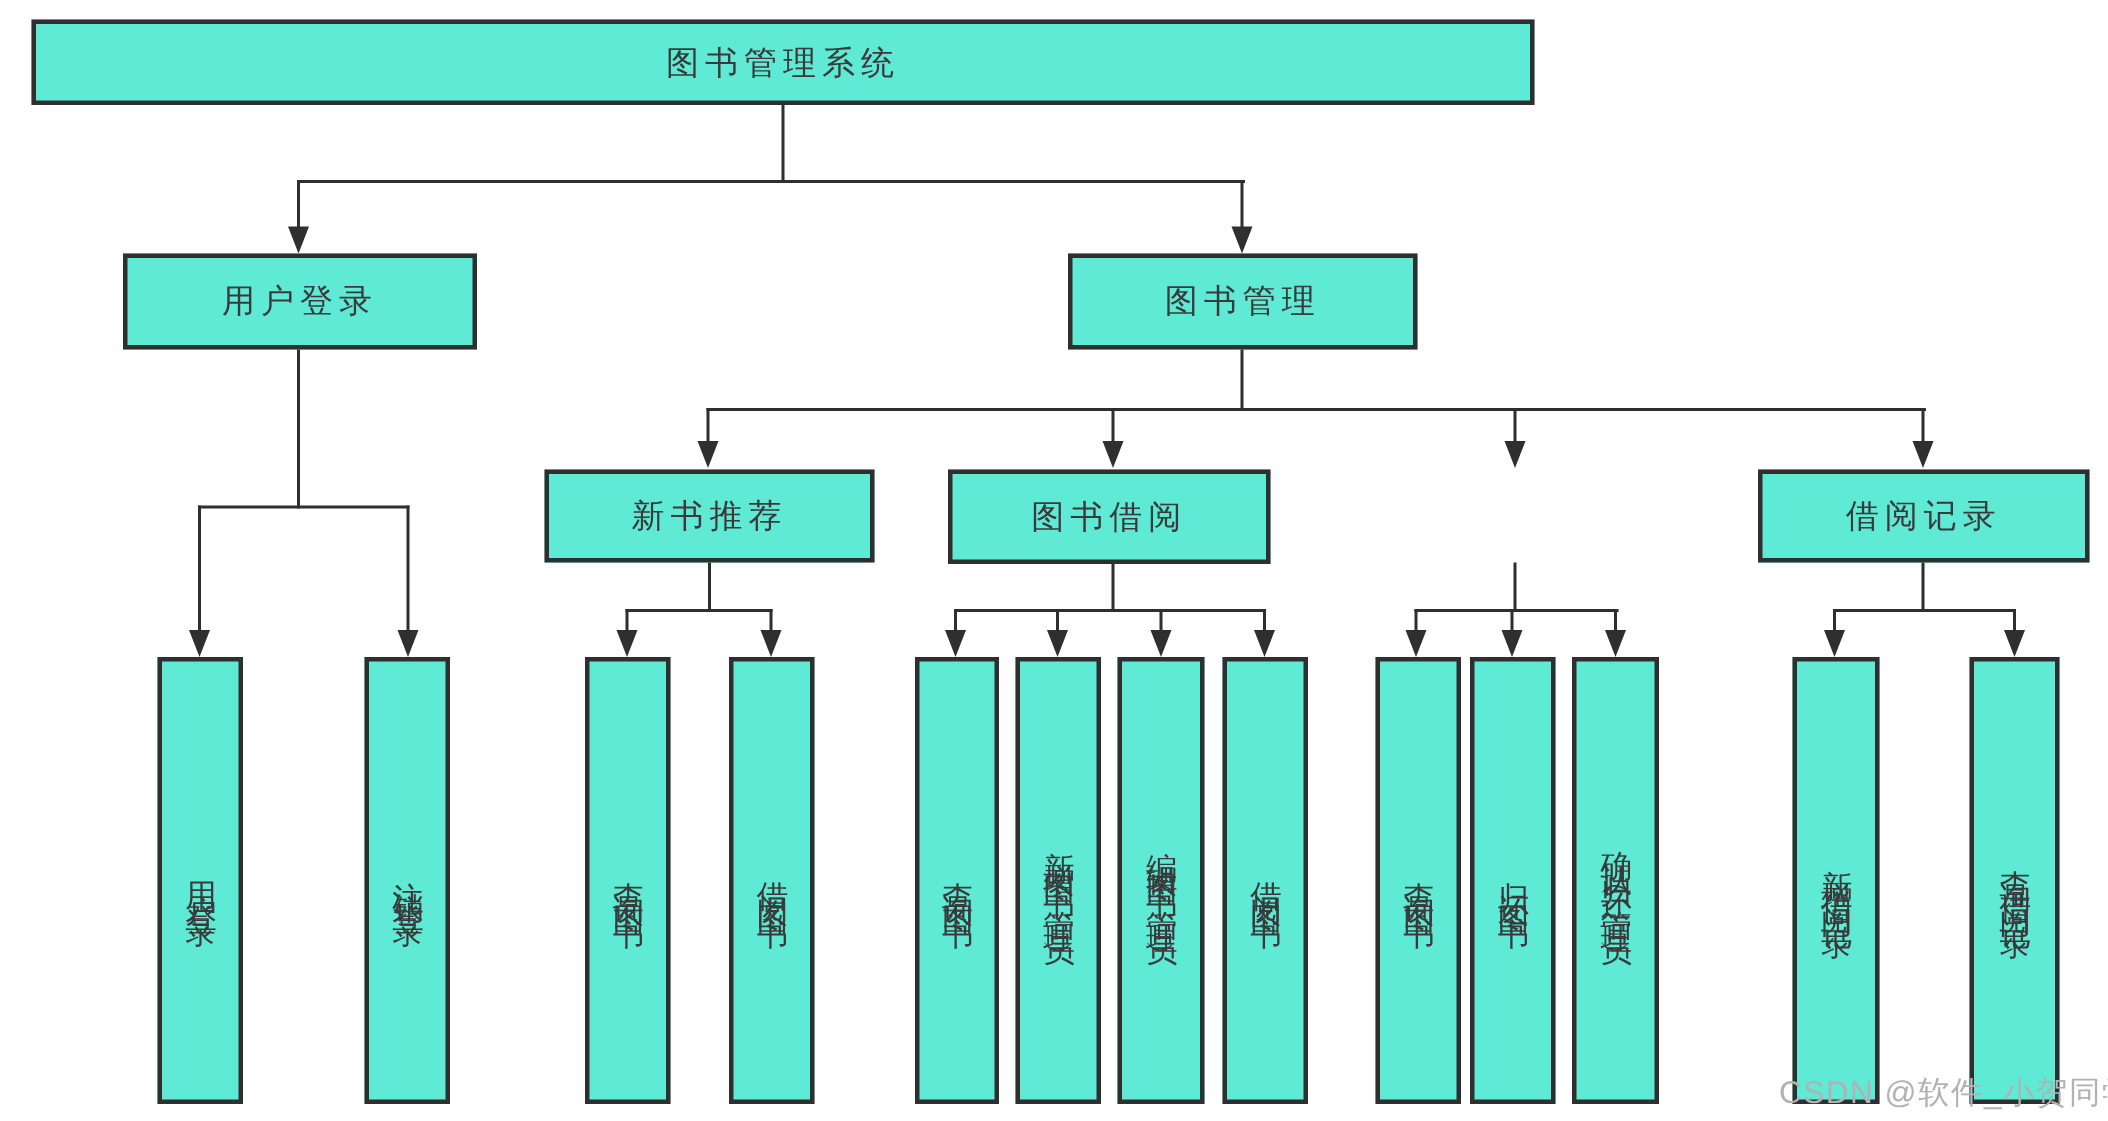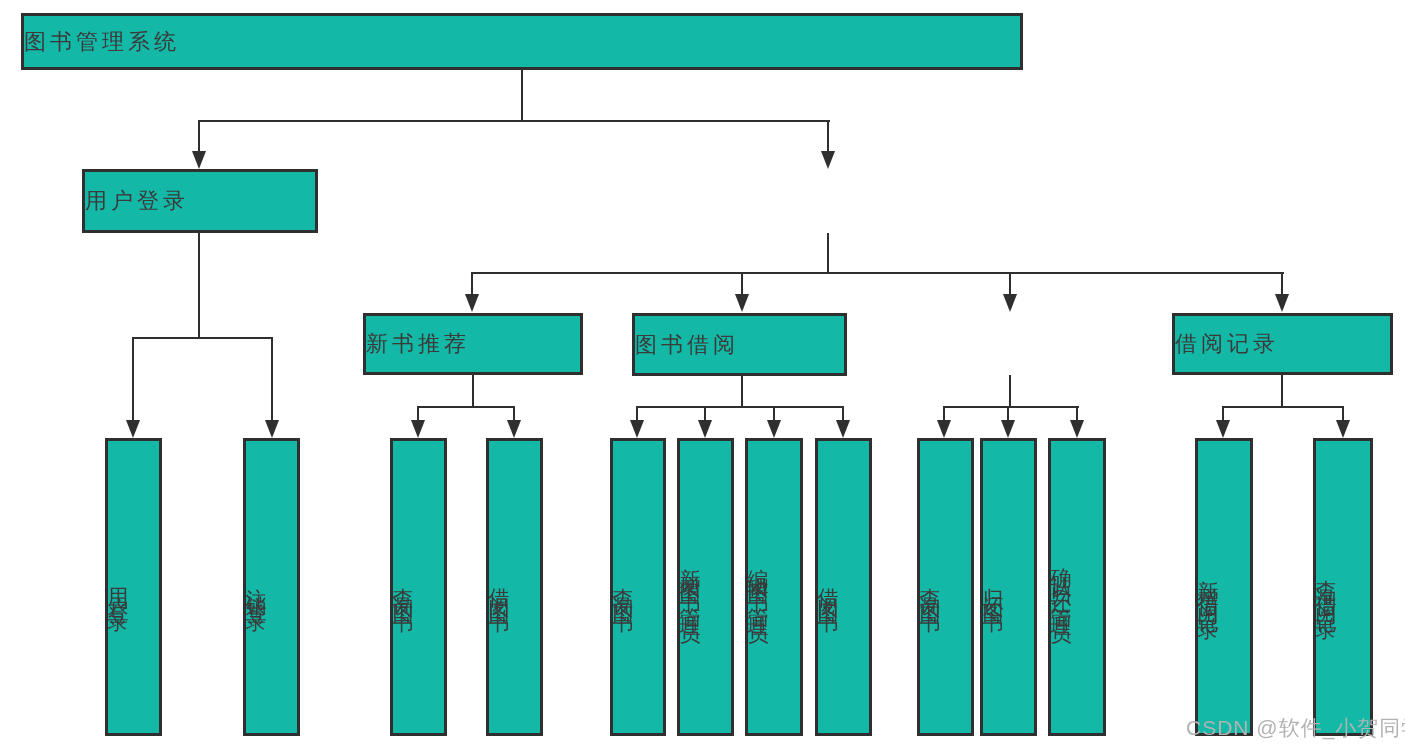--- a/index.html
+++ b/index.html
@@ -4,22 +4,22 @@
 <style>
   html,body { margin:0; padding:0; background:#fff; }
   #stage {
     position:relative; width:1405px; height:747px;
     background:#ffffff; overflow:hidden;
     font-family:"Liberation Sans", sans-serif;
     color:#333333;
   }
   .box {
     position:absolute; box-sizing:border-box;
-    border:3px solid #2f2f2f; background:#14b8a6;
-    display:flex; align-items:center; justify-content:flex-start;
+    border:3px solid #2f2f2f; background:#5eead4;
+    display:flex; align-items:center; justify-content:center;
   }
   .h-label { font-size:22px; letter-spacing:4px; color:#3a3a3a; white-space:nowrap; }
   .v-label {
     writing-mode:vertical-rl; text-orientation:mixed;
     font-size:21px; letter-spacing:8px; line-height:1;
     color:#3a3a3a;
   }
   .line { position:absolute; background:#2f2f2f; }
   .arrow {
     position:absolute; width:0; height:0;
@@ -43,20 +43,23 @@
 
   <div class="line" style="left:521px; top:70px; width:2px; height:51px;"></div>
   <div class="line" style="left:198px; top:120px; width:632px; height:2px;"></div>
   <div class="line" style="left:198px; top:120px; width:2px; height:33px;"></div>
   <div class="line" style="left:827px; top:120px; width:2px; height:33px;"></div>
   <div class="arrow" style="left:192px; top:151px;"></div>
   <div class="arrow" style="left:821px; top:151px;"></div>
 
   <div class="box" style="left:82px; top:169px; width:236px; height:64px;">
     <span class="h-label">用户登录</span>
+  </div>
+  <div class="box" style="left:712px; top:169px; width:233px; height:64px;">
+    <span class="h-label">图书管理</span>
   </div>
 
   <div class="line" style="left:198px; top:233px; width:2px; height:106px;"></div>
   <div class="line" style="left:132px; top:337px; width:141px; height:2px;"></div>
   <div class="line" style="left:132px; top:337px; width:2px; height:85px;"></div>
   <div class="line" style="left:271px; top:337px; width:2px; height:85px;"></div>
   <div class="arrow" style="left:126px; top:420px;"></div>
   <div class="arrow" style="left:265px; top:420px;"></div>
 
   <div class="line" style="left:827px; top:233px; width:2px; height:41px;"></div>

